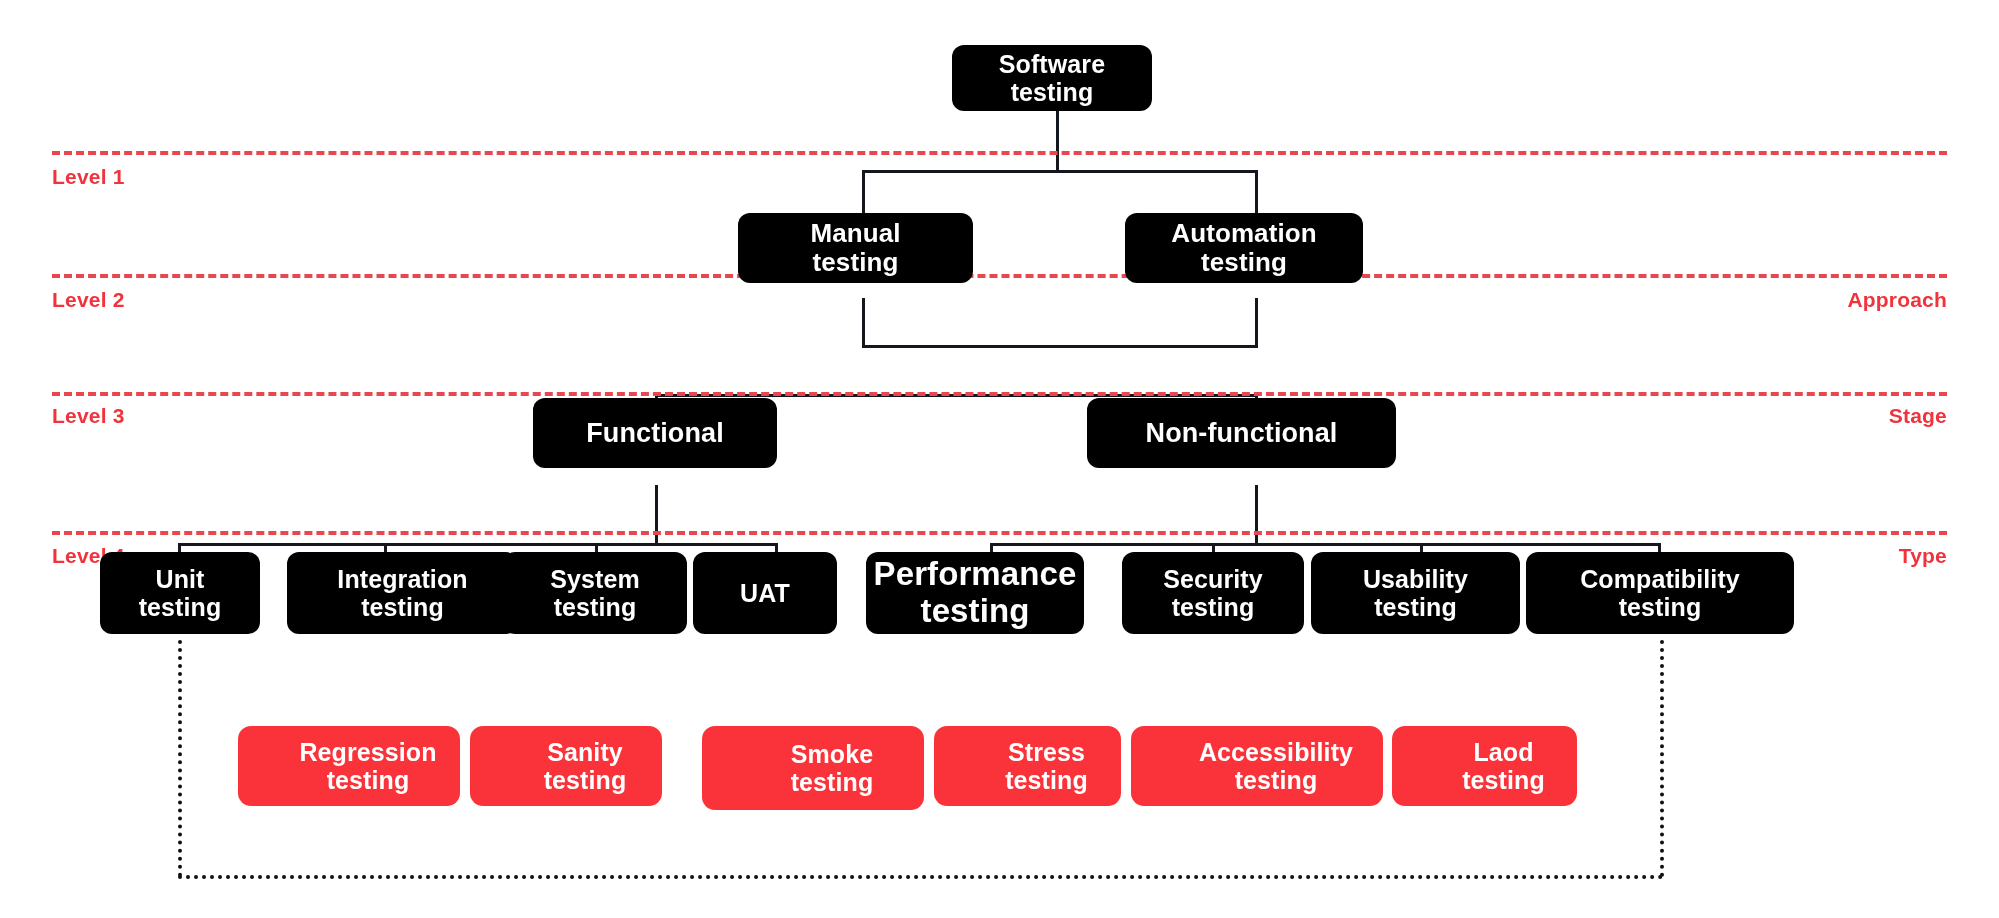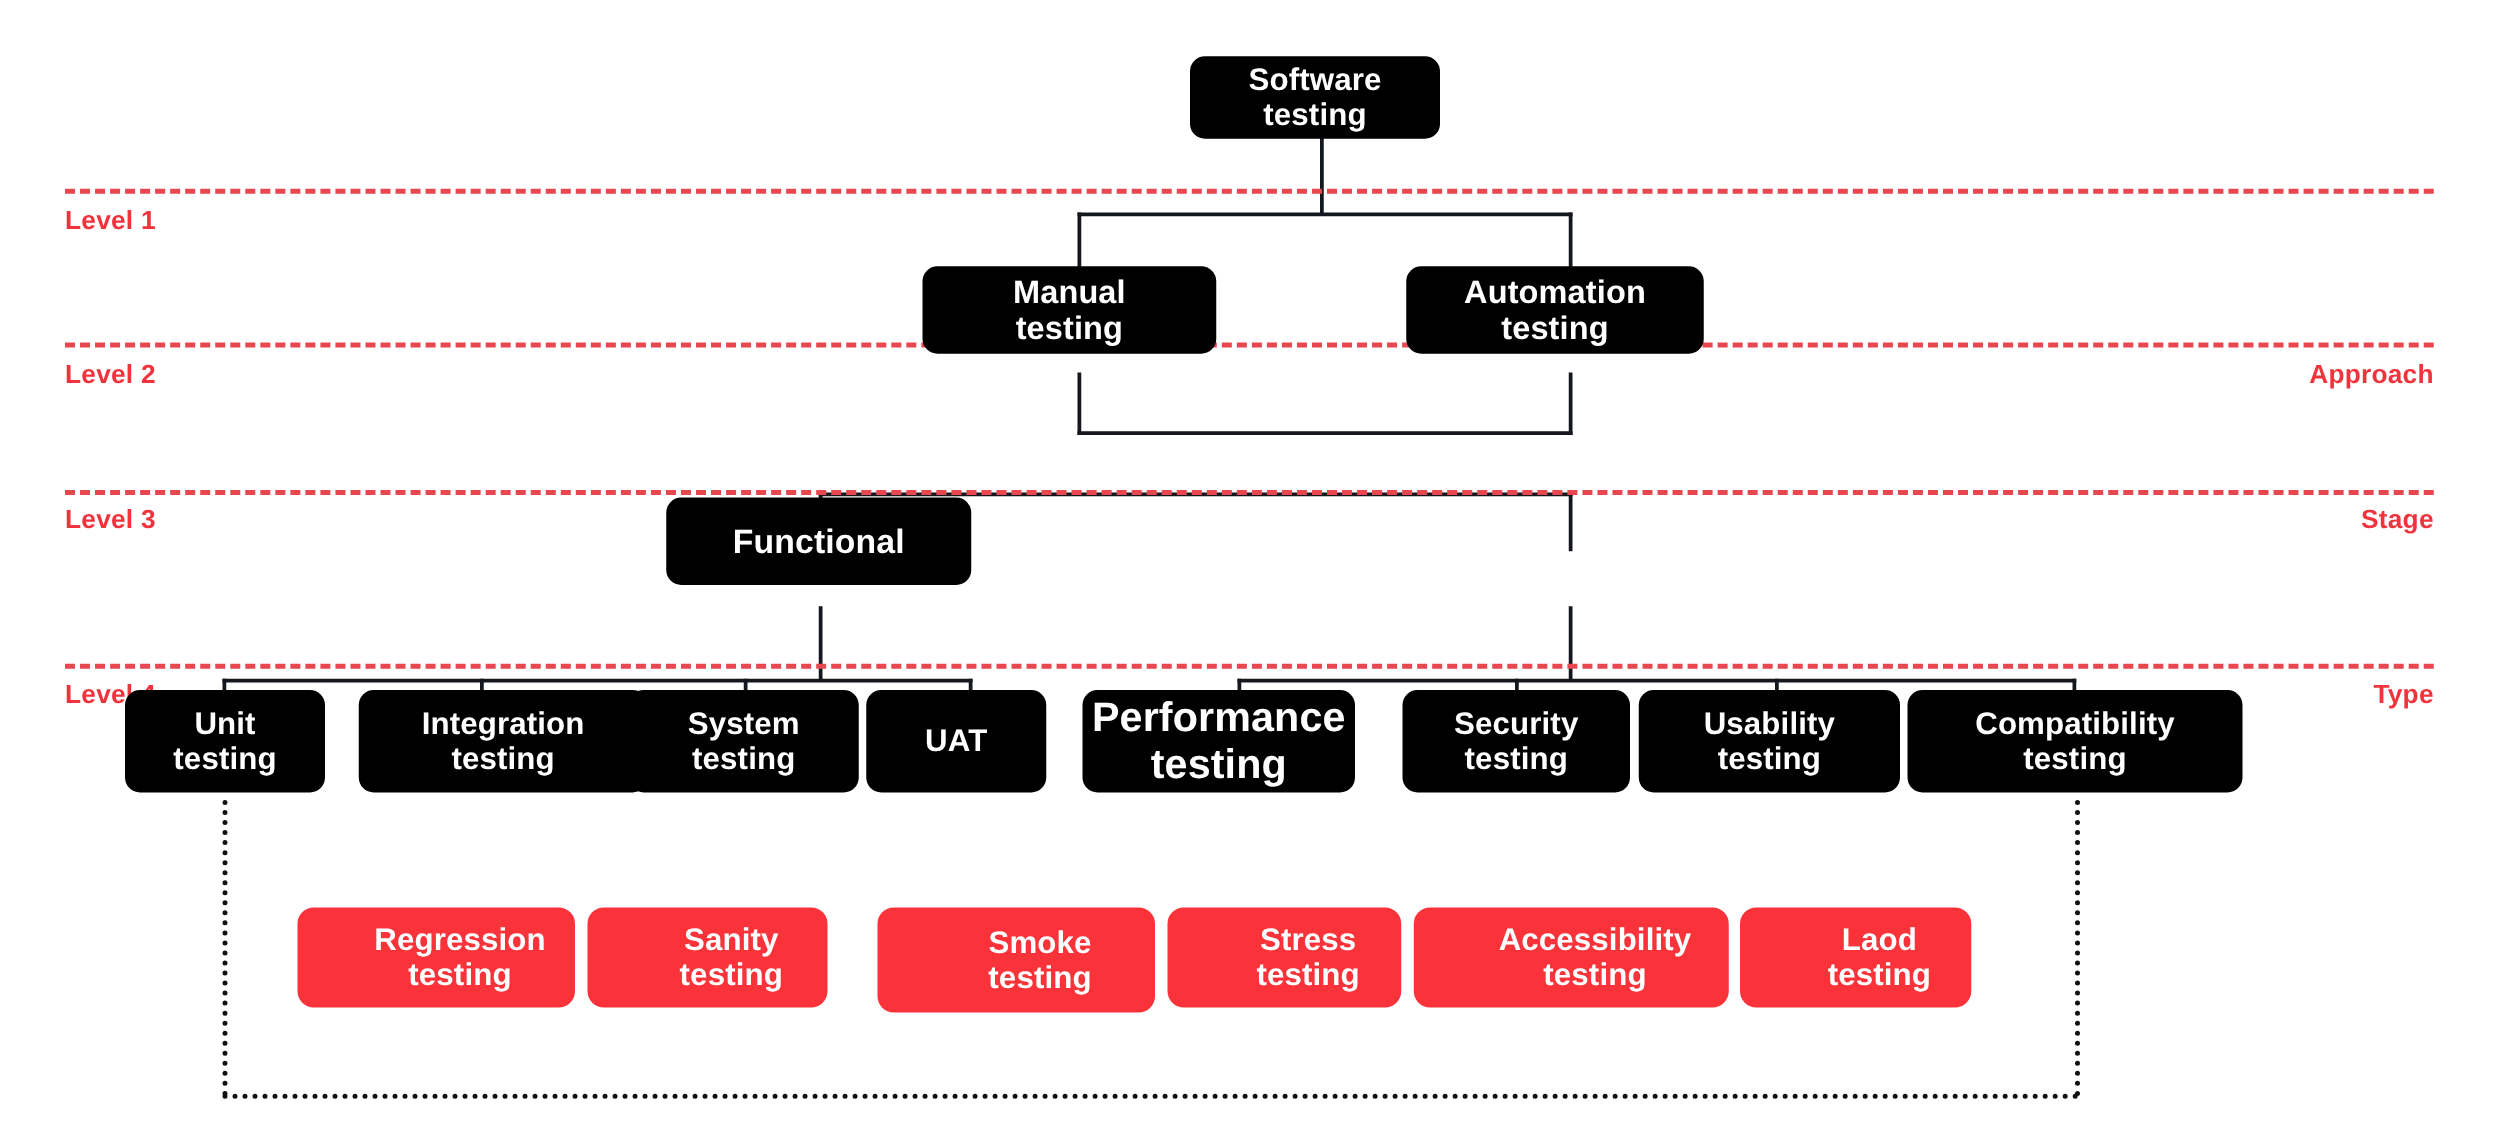--- a/index.html
+++ b/index.html
@@ -135,20 +135,21 @@
 
   <div class="node dark" style="left:952px; top:45px; width:200px; height:66px; font-size:25px;">Software
 testing</div>
 
   <div class="node dark" style="left:738px; top:213px; width:235px; height:70px; font-size:26px;">Manual
 testing</div>
   <div class="node dark" style="left:1125px; top:213px; width:238px; height:70px; font-size:26px;">Automation
 testing</div>
 
   <div class="node dark" style="left:533px; top:398px; width:244px; height:70px; font-size:27px;">Functional</div>
+  <div class="node dark" style="left:1087px; top:398px; width:309px; height:70px; font-size:27px;">Non-functional</div>
 
   <div class="node dark" style="left:100px; top:552px; width:160px; height:82px; font-size:25px;">Unit
 testing</div>
   <div class="node dark" style="left:265px; top:552px; width:231px; height:82px; font-size:25px;margin-left:22px;">Integration
 testing</div>
   <div class="node dark" style="left:503px; top:552px; width:184px; height:82px; font-size:25px;">System
 testing</div>
   <div class="node dark" style="left:693px; top:552px; width:144px; height:82px; font-size:25px;">UAT</div>
 
   <div class="node dark" style="left:866px; top:552px; width:218px; height:82px; font-size:33px;">Performance

